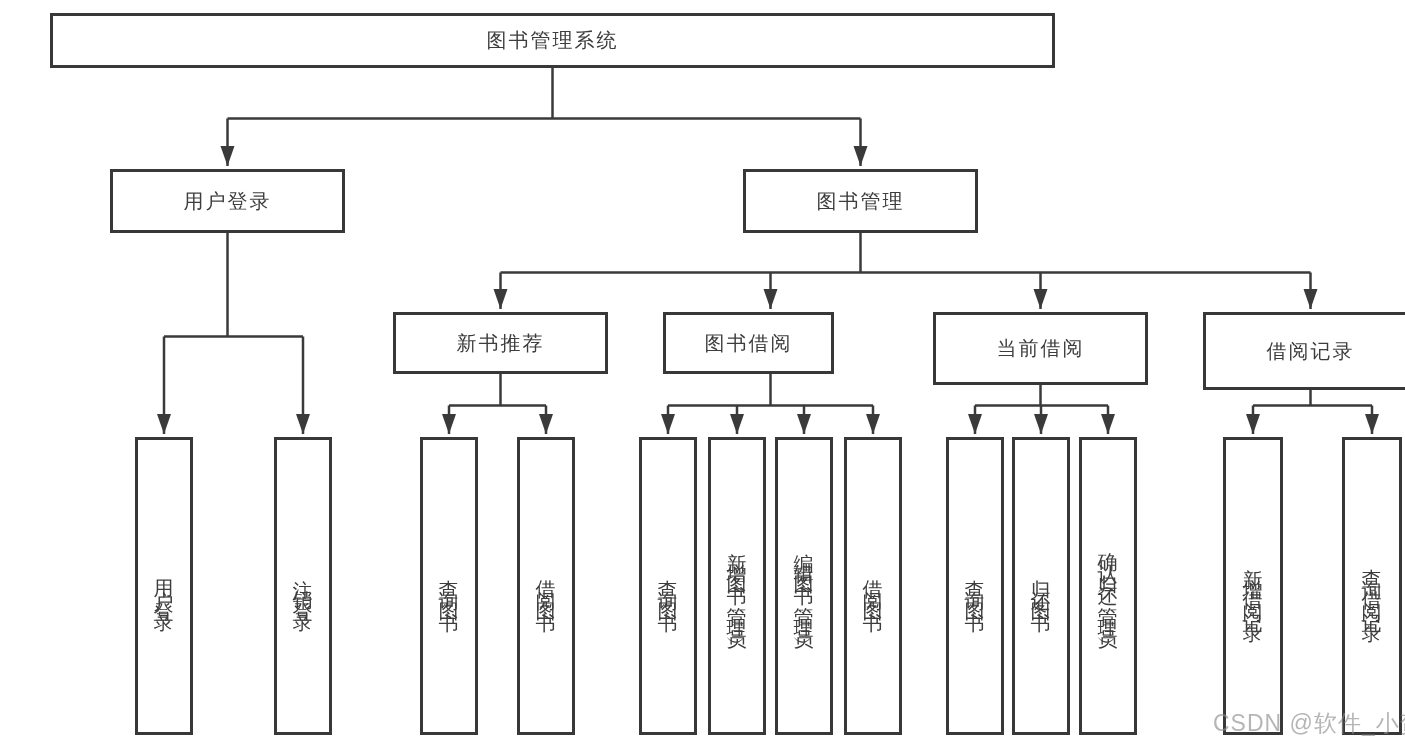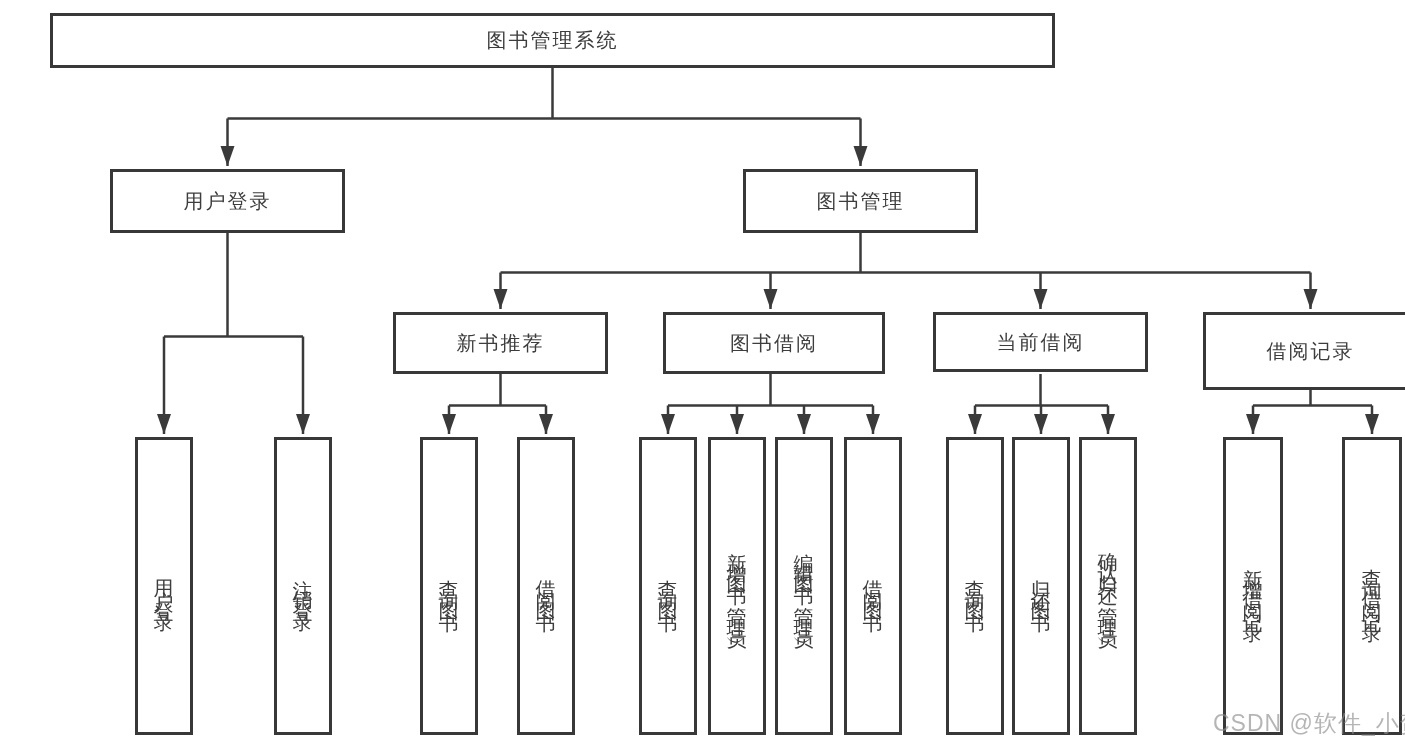--- a/index.html
+++ b/index.html
@@ -78,22 +78,22 @@
       <path d="M1342,405.5 V434" marker-end="url(#arw)"></path>
     </g>
   </svg>
 
   <div class="box hbox" style="left:20px;top:13px;width:1005px;height:55px;">图书管理系统</div>
 
   <div class="box hbox" style="left:80px;top:169px;width:235px;height:64px;">用户登录</div>
   <div class="box hbox" style="left:363px;top:312px;width:215px;height:62px;">新书推荐</div>
 
   <div class="box hbox" style="left:713px;top:169px;width:235px;height:64px;">图书管理</div>
-  <div class="box hbox" style="left:633px;top:312px;width:222px;height:62px;">图书借阅</div>
-  <div class="box hbox" style="left:903px;top:312px;width:215px;height:60px;text-align:center;">当前借阅</div>
+  <div class="box hbox" style="left:633px;top:312px;width:171px;height:62px;">图书借阅</div>
+  <div class="box hbox" style="left:903px;top:312px;width:215px;height:73px;text-align:center;">当前借阅</div>
   <div class="box hbox" style="left:1173px;top:312px;width:215px;height:78px;">借阅记录</div>
 
   <div class="box vbox" style="left:105px;top:437px;width:58px;height:298px;">用户登录</div>
   <div class="box vbox" style="left:244px;top:437px;width:58px;height:298px;">注销登录</div>
 
   <div class="box vbox" style="left:390px;top:437px;width:58px;height:298px;">查询图书</div>
   <div class="box vbox" style="left:487px;top:437px;width:58px;height:298px;">借阅图书</div>
 
   <div class="box vbox" style="left:609px;top:437px;width:58px;height:298px;">查询图书</div>
   <div class="box vbox" style="left:678px;top:437px;width:58px;height:298px;">新增图书（管理员）</div>

